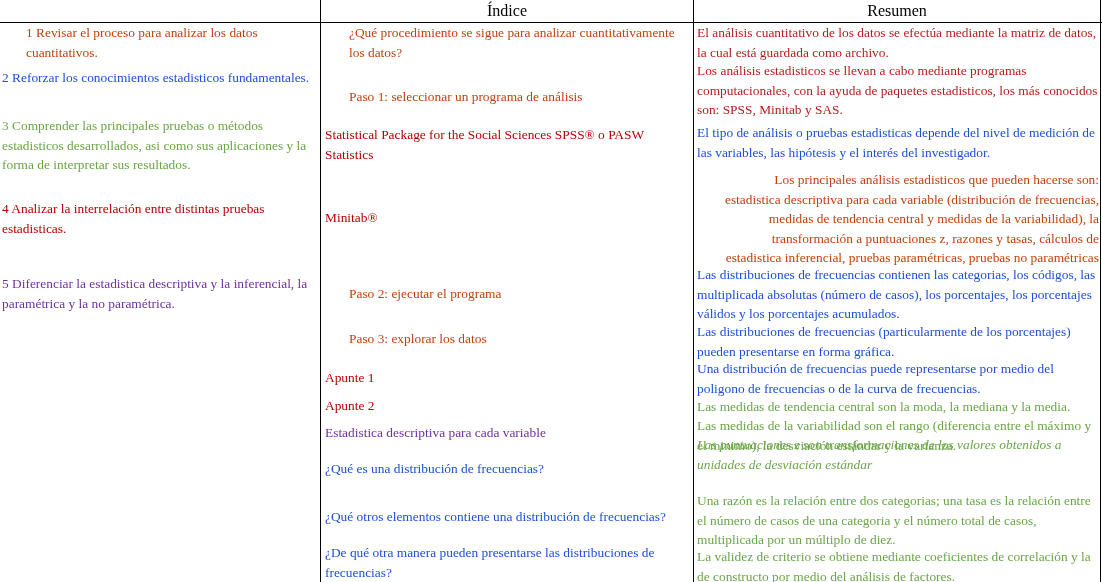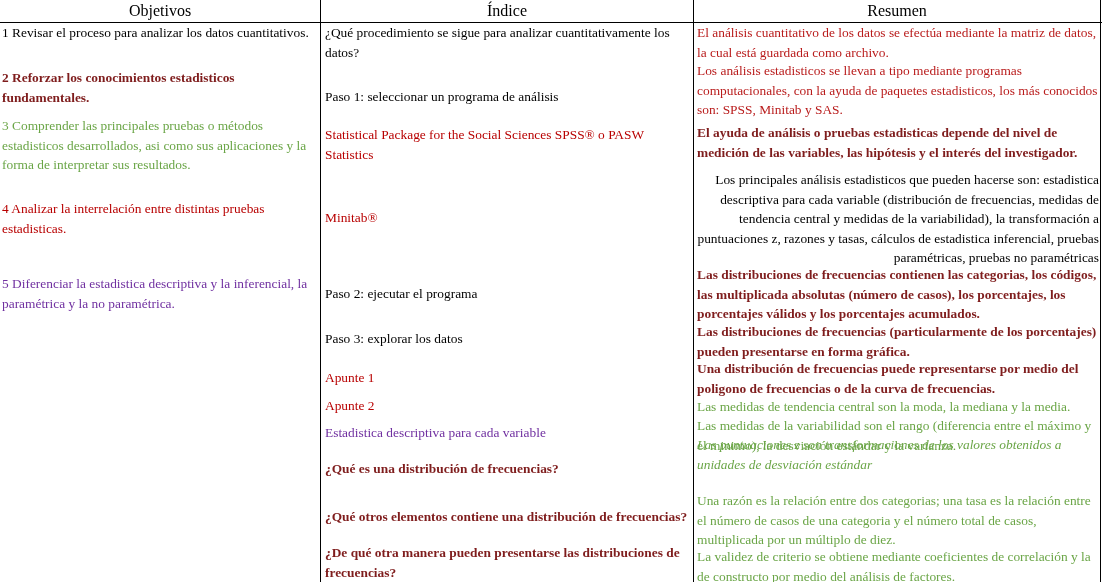--- a/index.html
+++ b/index.html
@@ -11,32 +11,31 @@
   }
   .hcell {
     position: absolute; top: 0; height: 22px; line-height: 22px;
     text-align: center; font-size: 16px; color: #000;
   }
   .vline { position: absolute; top: 0; width: 1px; background: #000; height: 582px; }
   .col {
     position: absolute; top: 23px; font-size: 13.4px; line-height: 19.5px;
   }
   .item { position: absolute; left: 0; right: 0; }
-  .blue { color: #000000; }
-  .orange { color: #7f1d1d; font-weight: bold; }
+  .blue { color: #c2410c; margin-left: 24px; }
+  .orange { color: #1d4ed8; }
   .green { color: #6aa546; }
   .red { color: #b80000; }
   .purple { color: #7030a0; }
   .black { color: #b91c1c; }
 </style>
 </head>
 <body>
 
 <div class="header">
-  <div class="hcell" style="left:0;width:320px;">Objetivos</div>
   <div class="hcell" style="left:321px;width:372px;">Índice</div>
   <div class="hcell" style="left:694px;width:406px;">Resumen</div>
 </div>
 
 <div class="vline" style="left:320px;"></div>
 <div class="vline" style="left:693px;"></div>
 <div class="vline" style="left:1100px;"></div>
 
 <div class="col" style="left:2px;width:316px;">
   <div class="item blue" style="top:0px;">1 Revisar el proceso para analizar los datos cuantitativos.</div>
@@ -56,22 +55,22 @@
   <div class="item red" style="top:345px;">Apunte 1</div>
   <div class="item red" style="top:373px;">Apunte 2</div>
   <div class="item purple" style="top:400px;">Estadistica descriptiva para cada variable</div>
   <div class="item orange" style="top:436px;">¿Qué es una distribución de frecuencias?</div>
   <div class="item orange" style="top:484px;">¿Qué otros elementos contiene una distribución de frecuencias?</div>
   <div class="item orange" style="top:520px;">¿De qué otra manera pueden presentarse las distribuciones de frecuencias?</div>
 </div>
 
 <div class="col" style="left:697px;width:402px;">
   <div class="item black" style="top:0px;">El análisis cuantitativo de los datos se efectúa mediante la matriz de datos, la cual está guardada como archivo.</div>
-  <div class="item black" style="top:38px;">Los análisis estadisticos se llevan a tipo mediante programas computacionales, con la ayuda de paquetes estadisticos, los más conocidos son: SPSS, Minitab y SAS.</div>
-  <div class="item orange" style="top:100px;">El ayuda de análisis o pruebas estadisticas depende del nivel de medición de las variables, las hipótesis y el interés del investigador.</div>
+  <div class="item black" style="top:38px;">Los análisis estadisticos se llevan a cabo mediante programas computacionales, con la ayuda de paquetes estadisticos, los más conocidos son: SPSS, Minitab y SAS.</div>
+  <div class="item orange" style="top:100px;">El tipo de análisis o pruebas estadisticas depende del nivel de medición de las variables, las hipótesis y el interés del investigador.</div>
   <div class="item blue" style="top:147px;text-align:right;">Los principales análisis estadisticos que pueden hacerse son: estadistica descriptiva para cada variable (distribución de frecuencias, medidas de tendencia central y medidas de la variabilidad), la transformación a puntuaciones z, razones y tasas, cálculos de estadistica inferencial, pruebas paramétricas, pruebas no paramétricas</div>
   <div class="item orange" style="top:242px;">Las distribuciones de frecuencias contienen las categorias, los códigos, las multiplicada absolutas (número de casos), los porcentajes, los porcentajes válidos y los porcentajes acumulados.</div>
   <div class="item orange" style="top:299px;">Las distribuciones de frecuencias (particularmente de los porcentajes) pueden presentarse en forma gráfica.</div>
   <div class="item orange" style="top:336px;">Una distribución de frecuencias puede representarse por medio del poligono de frecuencias o de la curva de frecuencias.</div>
   <div class="item green" style="top:374px;">Las medidas de tendencia central son la moda, la mediana y la media.</div>
   <div class="item green" style="top:393px;">Las medidas de la variabilidad son el rango (diferencia entre el máximo y el minimo), la desviación estándar y la varianza.</div>
   <div class="item green" style="top:412px;font-style:italic;">Las puntuaciones z son transformaciones de los valores obtenidos a unidades de desviación estándar</div>
   <div class="item green" style="top:468px;">Una razón es la relación entre dos categorias; una tasa es la relación entre el número de casos de una categoria y el número total de casos, multiplicada por un múltiplo de diez.</div>
   <div class="item green" style="top:524px;">La validez de criterio se obtiene mediante coeficientes de correlación y la de constructo por medio del análisis de factores.</div>
 </div>

